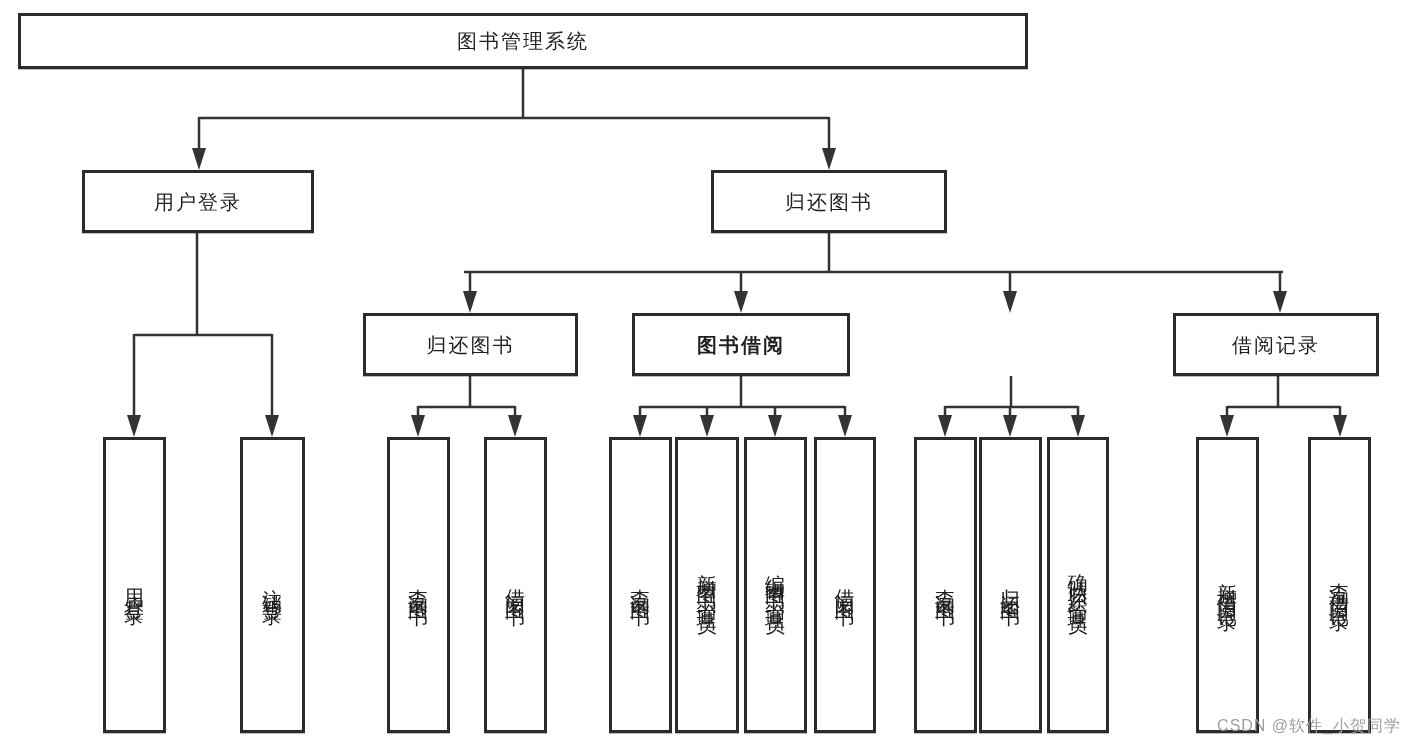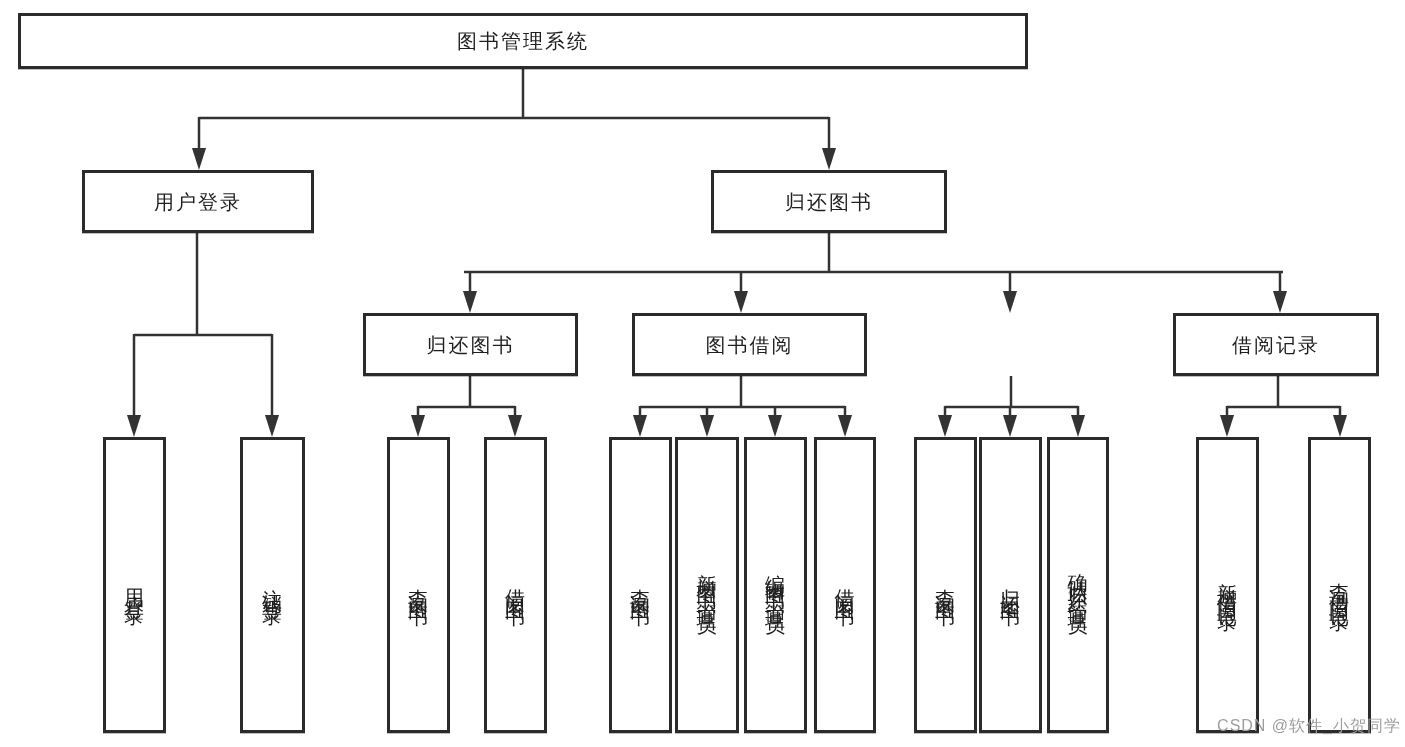--- a/index.html
+++ b/index.html
@@ -45,21 +45,21 @@
     font-size: 20px;
     letter-spacing: 6px;
     line-height: 1;
     white-space: nowrap;
   }
   
   .n-root   { left: 18px;  top: 13px;  width: 1010px; height: 56px; }
   .n-login  { left: 82px;  top: 170px; width: 232px;  height: 63px; }
   .n-mgmt   { left: 711px; top: 170px; width: 236px;  height: 63px; }
   .n-rec    { left: 363px; top: 313px; width: 215px;  height: 63px; }
-  .n-borrow { left: 632px; top: 313px; width: 235px;  height: 63px; }
+  .n-borrow { left: 632px; top: 313px; width: 218px;  height: 63px; font-weight: bold; }
   .n-cur    { left: 906px; top: 313px; width: 211px;  height: 63px; }
   .n-hist   { left: 1173px;top: 313px; width: 206px;  height: 63px; }
   .leaf { top: 437px; height: 296px; }
   .lf1  { left: 103px;  width: 63px; }
   .lf2  { left: 240px;  width: 65px; }
   .lf3  { left: 387px;  width: 63px; }
   .lf4  { left: 484px;  width: 63px; }
   .lf5  { left: 609px;  width: 63px; }
   .lf6  { left: 675px;  width: 64px; }
   .lf7  { left: 744px;  width: 63px; }

